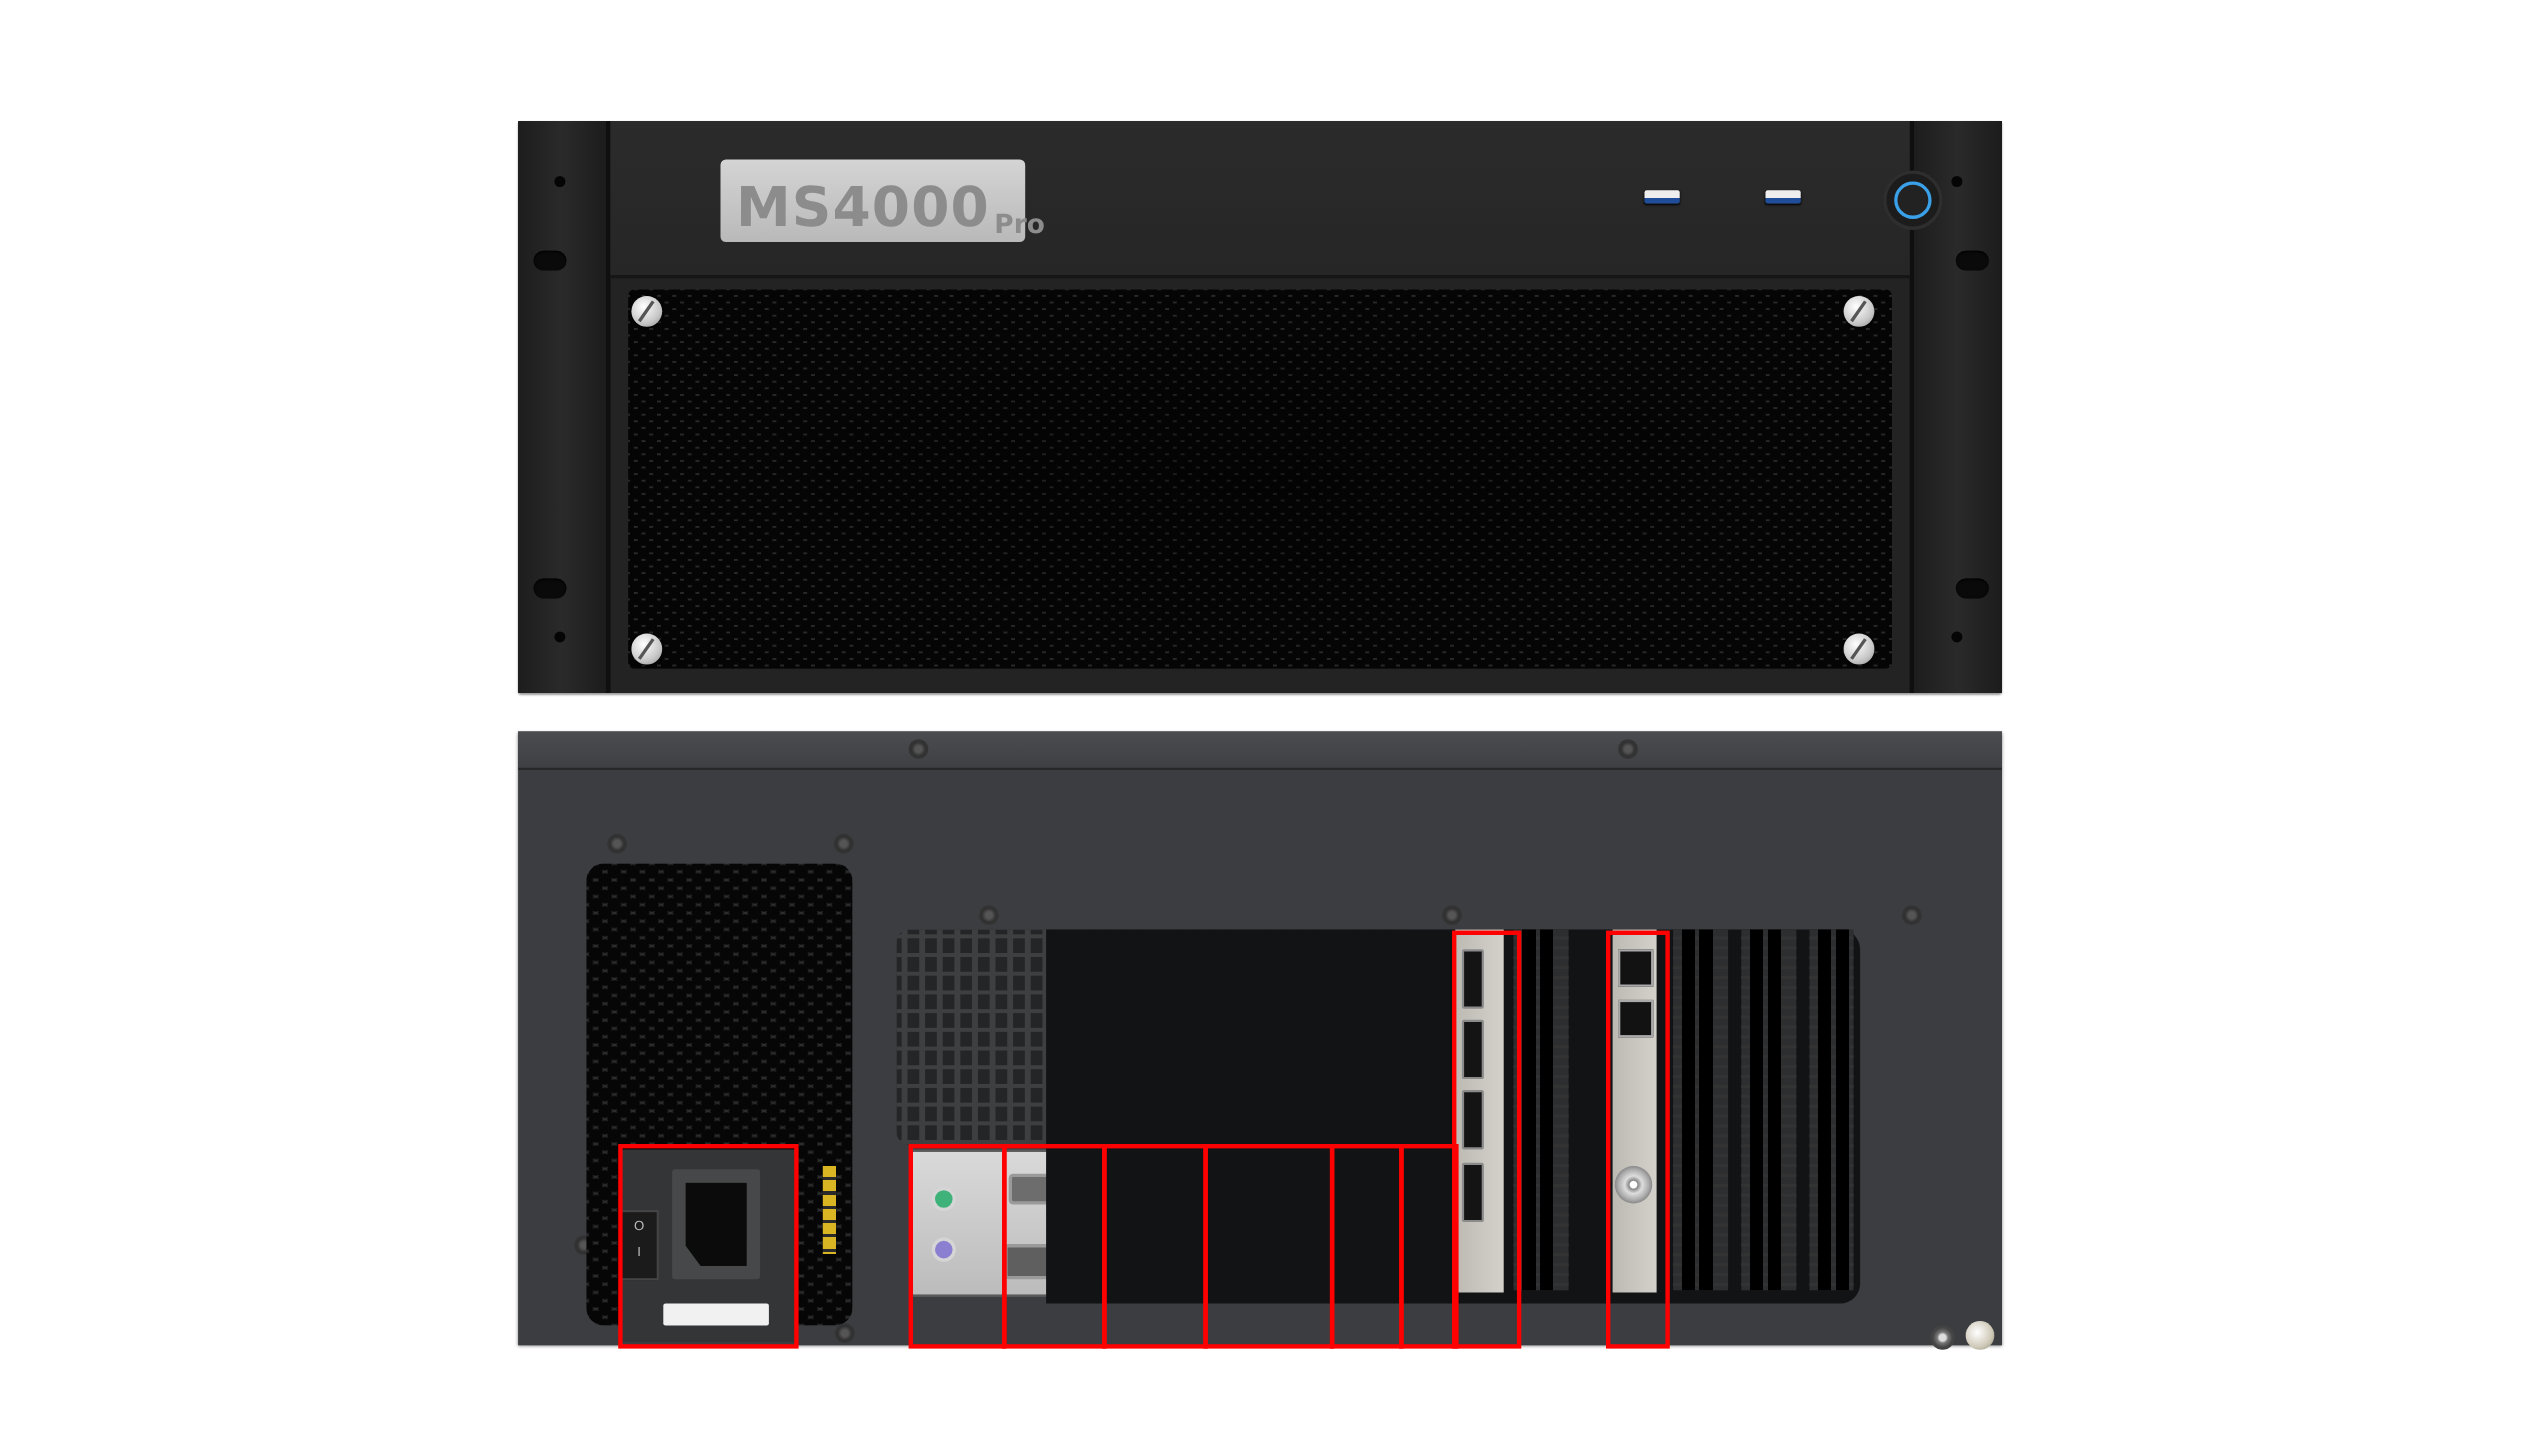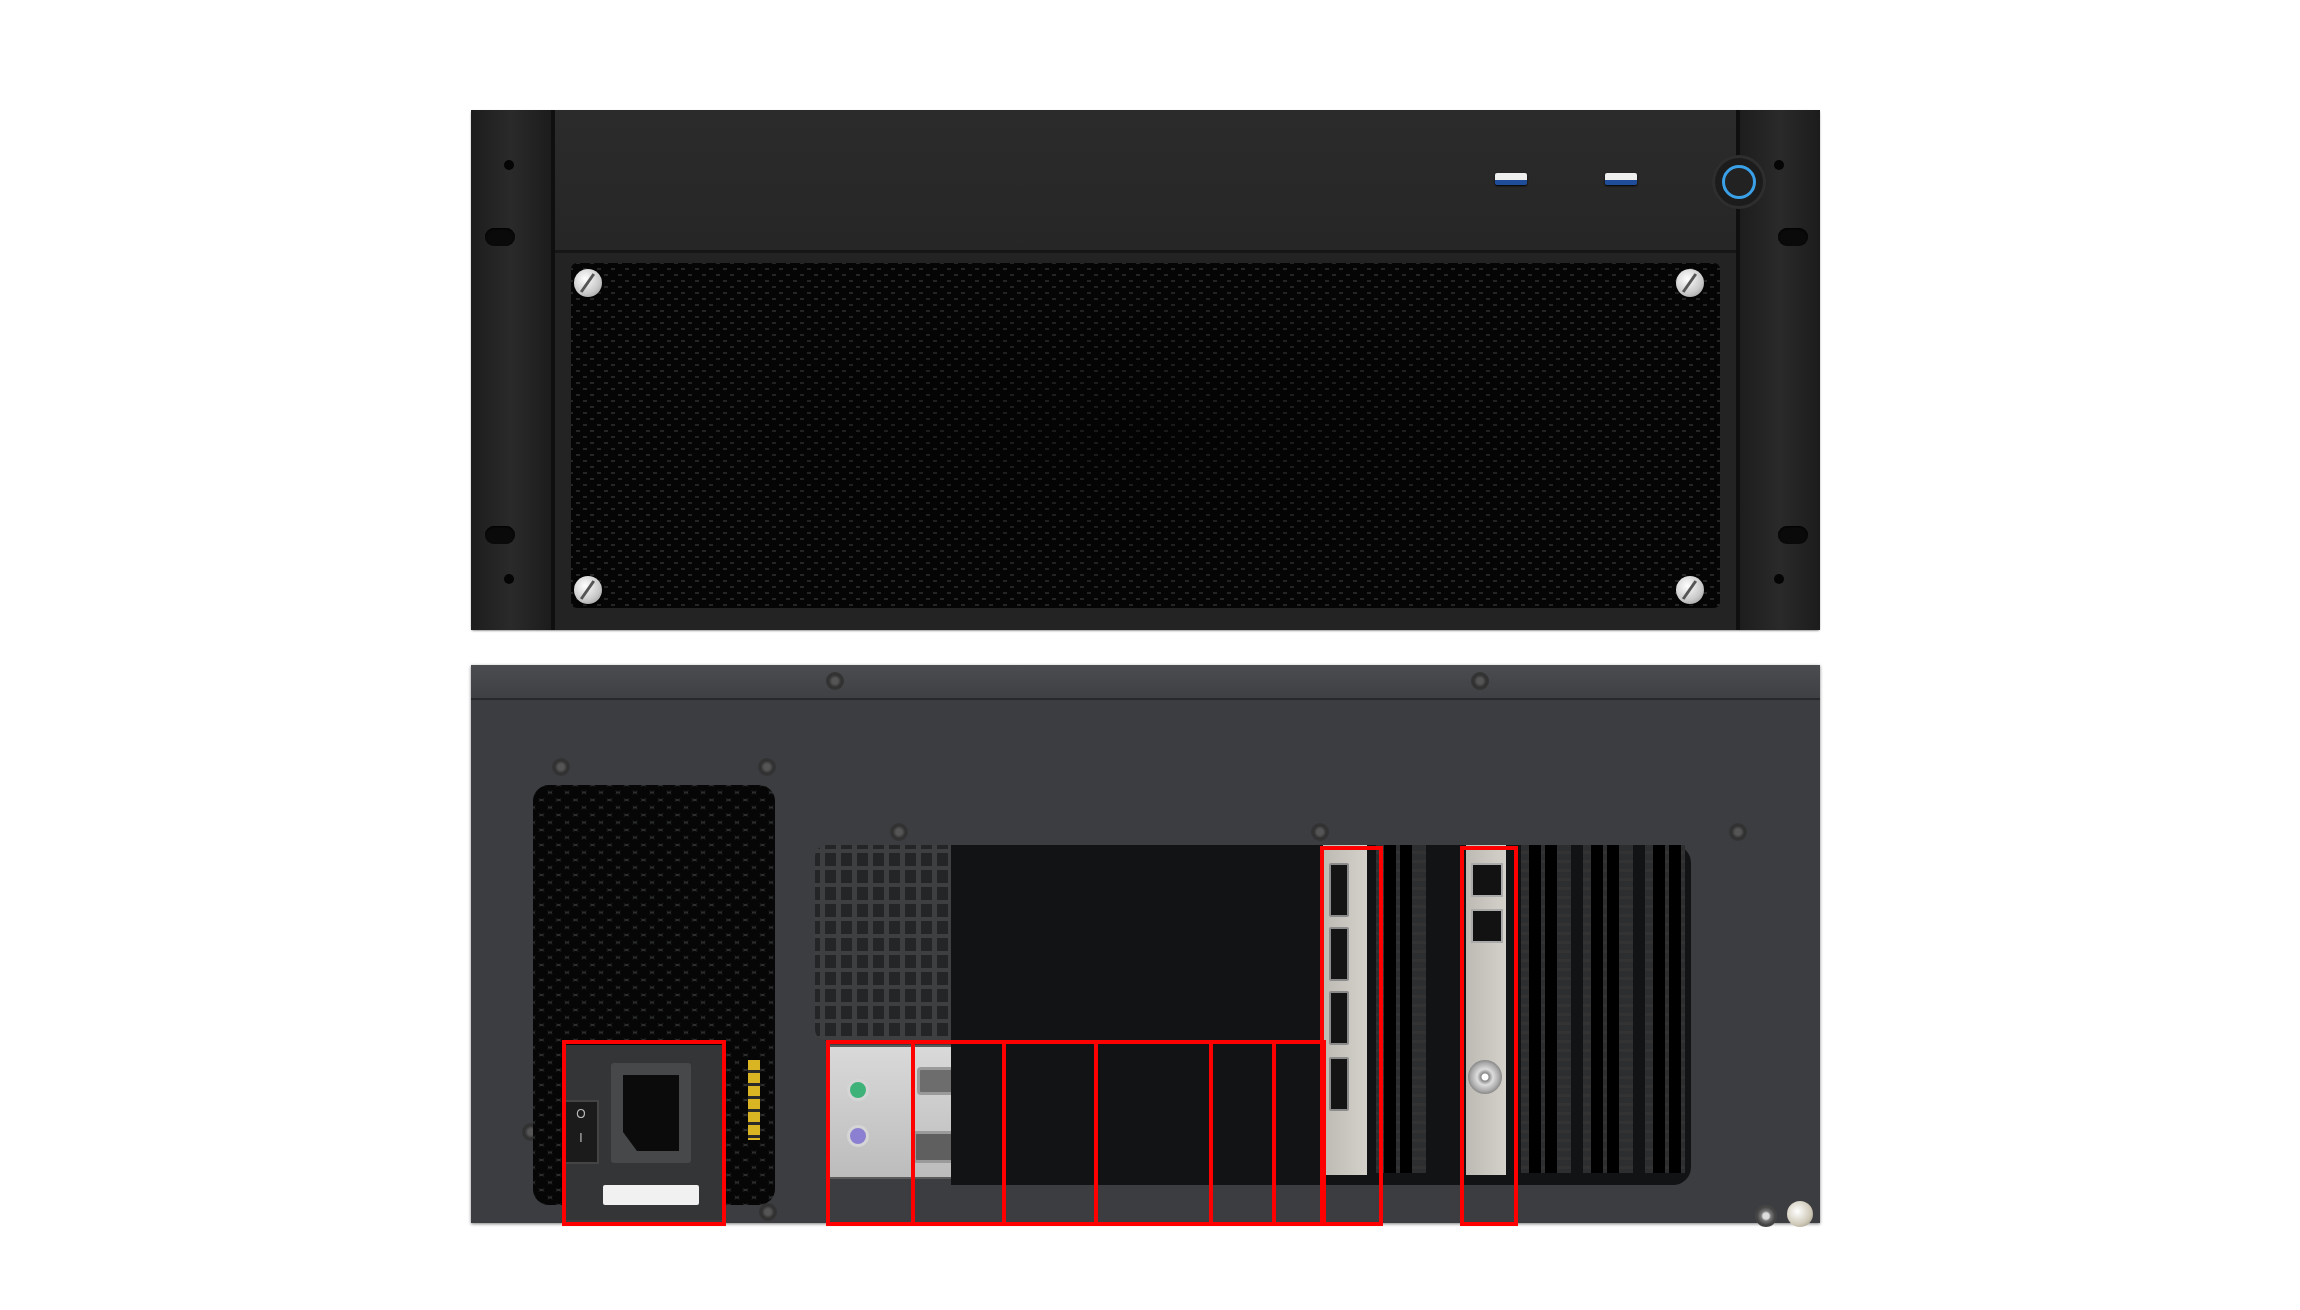--- a/index.html
+++ b/index.html
@@ -78,20 +78,24 @@
     <div class="hole" style="left:33px;top:464px"></div>
   </div>
   <div class="ear r">
     <div class="hole" style="left:34px;top:50px"></div>
     <div class="slot" style="left:38px;top:118px"></div>
     <div class="slot" style="left:38px;top:416px"></div>
     <div class="hole" style="left:34px;top:464px"></div>
   </div>
 
   <div id="front-head" class="abs">
+    <div id="logo-plate" class="abs">
+      <span id="logo-main">MS4000</span>
+      <span id="logo-sub">Pro</span>
+    </div>
     <div class="usb-front" style="left:940px;top:63px"></div>
     <div class="usb-front" style="left:1050px;top:63px"></div>
     <div id="power-btn" class="abs"></div>
   </div>
 
   <div id="front-grille" class="abs"></div>
   <div class="screw" style="left:103px;top:159px"></div>
   <div class="screw" style="left:1205px;top:159px"></div>
   <div class="screw" style="left:103px;top:466px"></div>
   <div class="screw" style="left:1205px;top:466px"></div>

